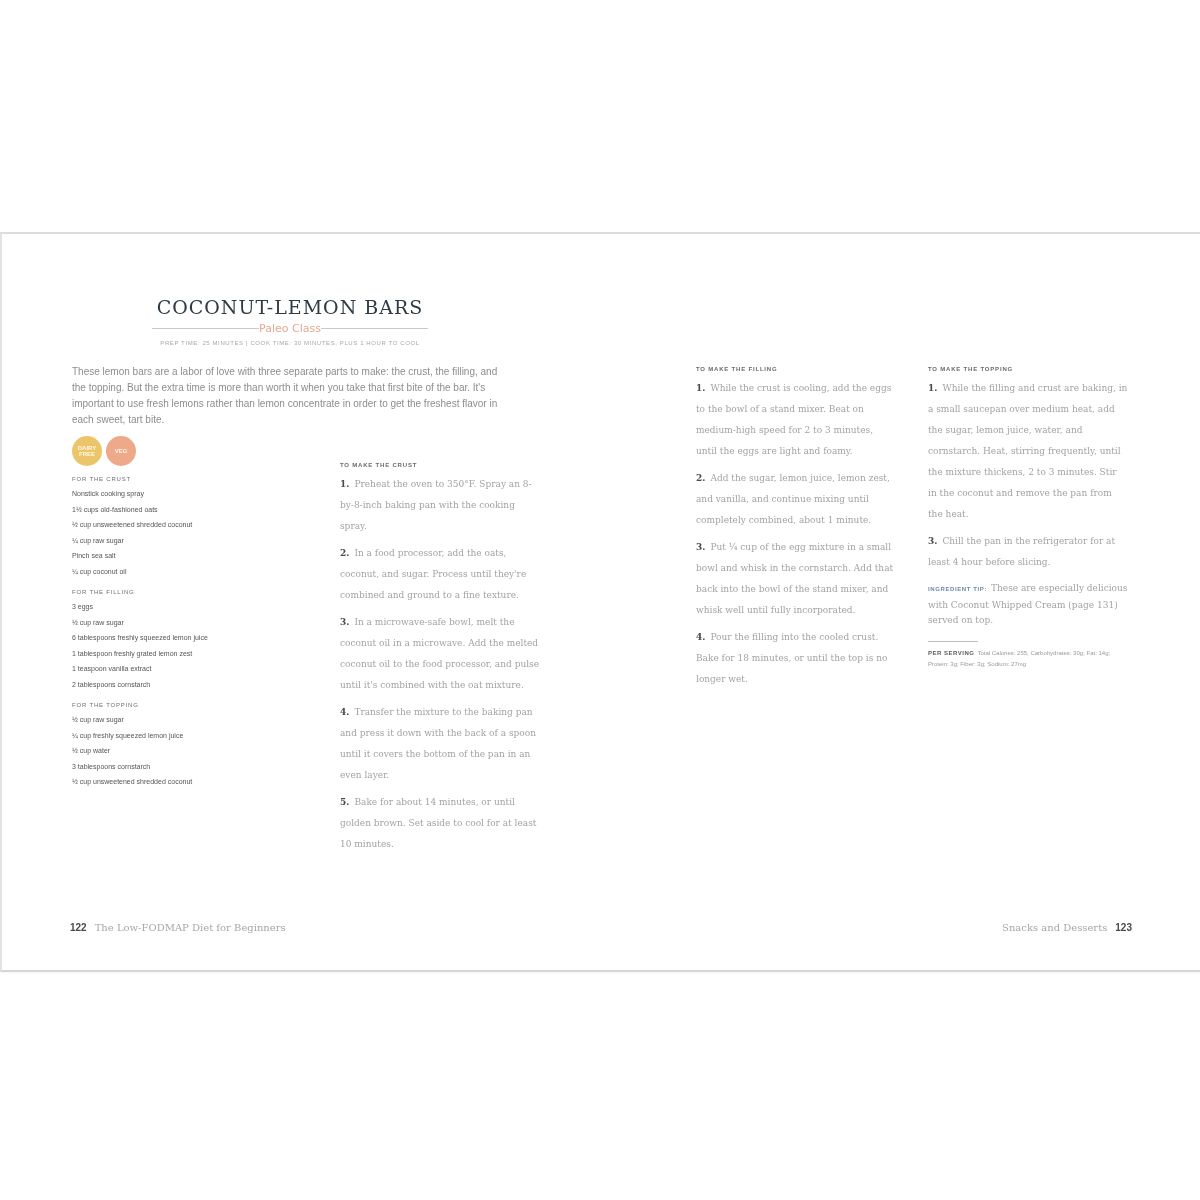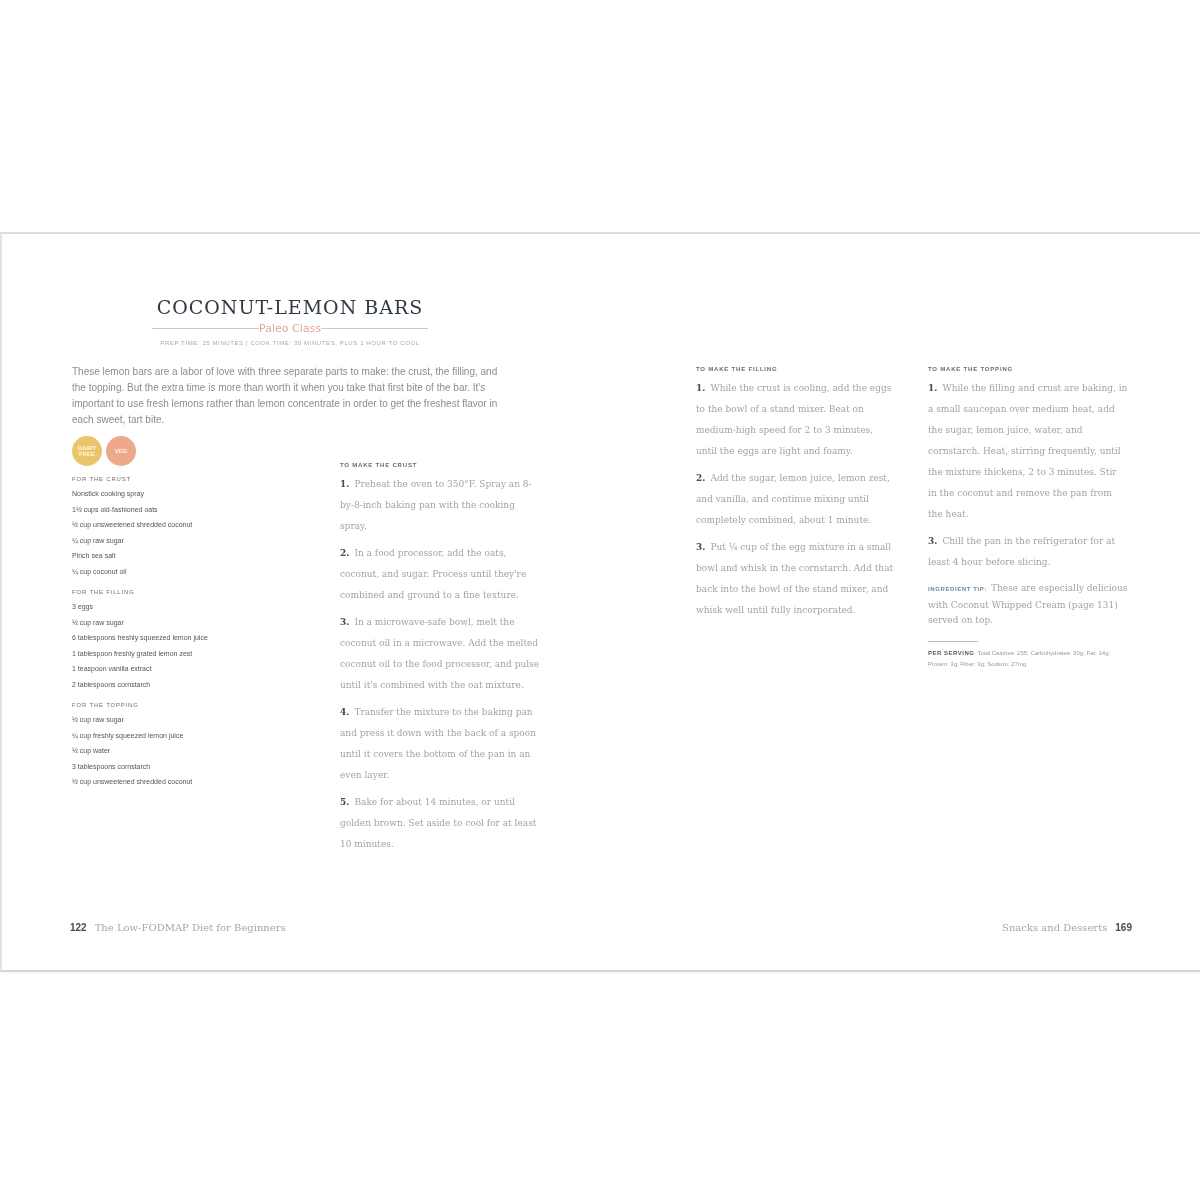--- a/index.html
+++ b/index.html
@@ -113,36 +113,37 @@
     <div class="step"><span class="num">3.</span><span>In a microwave-safe bowl, melt the coconut oil in a microwave. Add the melted coconut oil to the food processor, and pulse until it's combined with the oat mixture.</span></div>
     <div class="step"><span class="num">4.</span><span>Transfer the mixture to the baking pan and press it down with the back of a spoon until it covers the bottom of the pan in an even layer.</span></div>
     <div class="step"><span class="num">5.</span><span>Bake for about 14 minutes, or until golden brown. Set aside to cool for at least 10 minutes.</span></div>
   </div>
 
   <div class="steps-col col-filling">
     <div class="steps-heading">To make the filling</div>
     <div class="step"><span class="num">1.</span><span>While the crust is cooling, add the eggs to the bowl of a stand mixer. Beat on medium-high speed for 2 to 3 minutes, until the eggs are light and foamy.</span></div>
     <div class="step"><span class="num">2.</span><span>Add the sugar, lemon juice, lemon zest, and vanilla, and continue mixing until completely combined, about 1 minute.</span></div>
     <div class="step"><span class="num">3.</span><span>Put ¼ cup of the egg mixture in a small bowl and whisk in the cornstarch. Add that back into the bowl of the stand mixer, and whisk well until fully incorporated.</span></div>
+    <div class="step"><span class="num">4.</span><span>Pour the filling into the cooled crust. Bake for 18 minutes, or until the top is no longer wet.</span></div>
   </div>
 
   <div class="steps-col col-topping">
     <div class="steps-heading">To make the topping</div>
     <div class="step"><span class="num">1.</span><span>While the filling and crust are baking, in a small saucepan over medium heat, add the sugar, lemon juice, water, and cornstarch. Heat, stirring frequently, until the mixture thickens, 2 to 3 minutes. Stir in the coconut and remove the pan from the heat.</span></div>
     <div class="step"><span class="num">3.</span><span>Chill the pan in the refrigerator for at least 4 hour before slicing.</span></div>
     <div class="tip">
       <span class="label">INGREDIENT TIP:</span><span>These are especially delicious with Coconut Whipped Cream (page 131) served on top.</span>
     </div>
     <div class="nutri-rule"></div>
     <div class="nutri">
       <span class="label">PER SERVING</span><span>Total Calories: 255; Carbohydrates: 30g; Fat: 14g; Protein: 3g; Fiber: 3g; Sodium: 27mg</span>
     </div>
   </div>
 
   <div class="footer-left">
     <span class="page-num">122</span><span class="gap"></span><span>The Low-FODMAP Diet for Beginners</span>
   </div>
 
   <div class="footer-right">
-    <span>Snacks and Desserts</span><span class="gap"></span><span class="page-num">169</span>
+    <span>Snacks and Desserts</span><span class="gap"></span><span class="page-num">123</span>
   </div>
 
 </div>
 
 </body></html>

